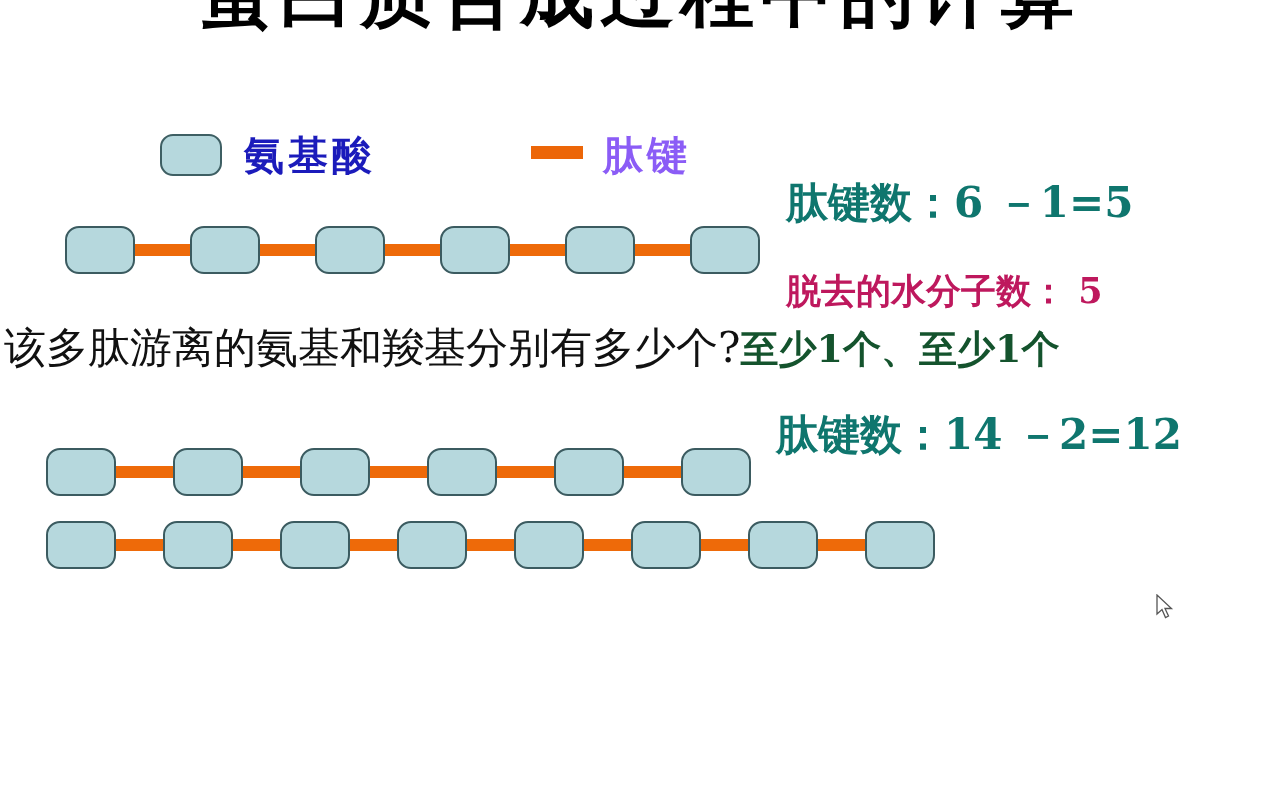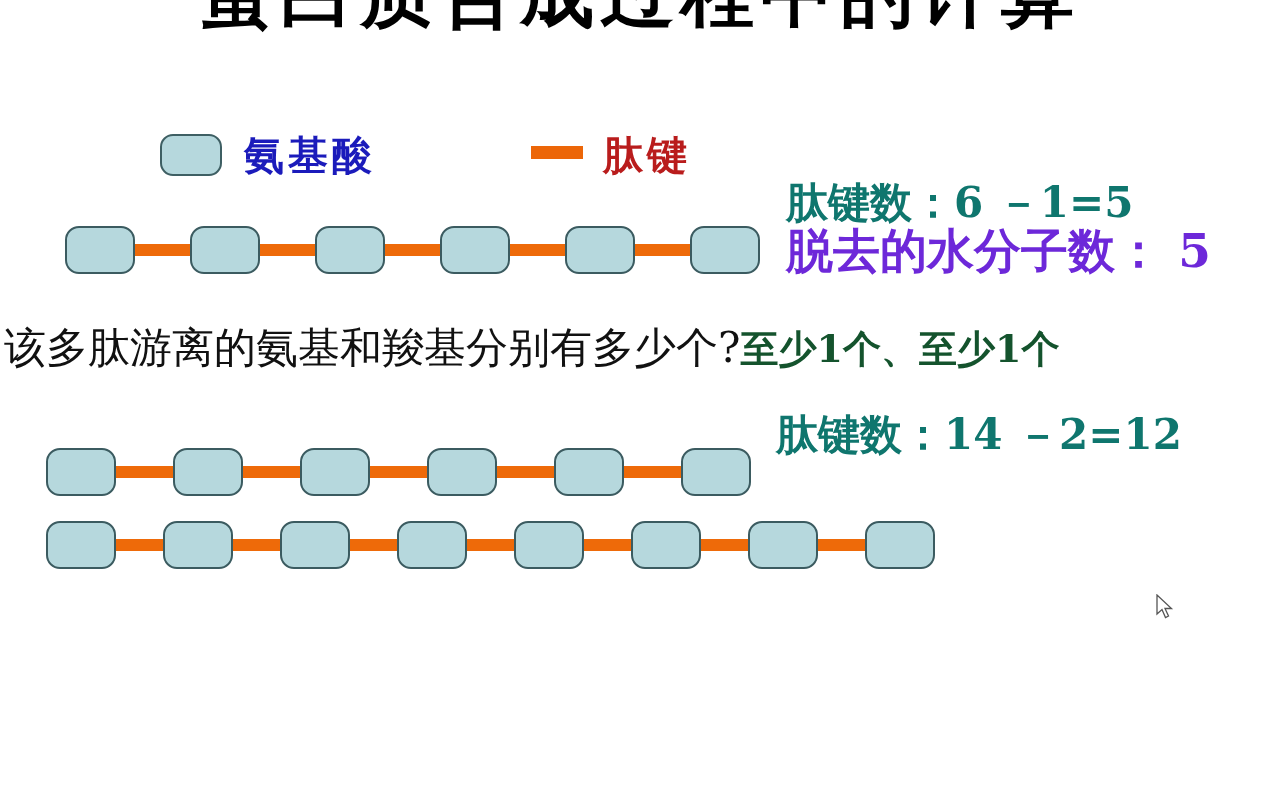--- a/index.html
+++ b/index.html
@@ -91,21 +91,21 @@
   }
   .legend-label-bond {
     position: absolute;
     left: 443px;
     top: 4px;
     font-family: "DejaVu Serif", "Liberation Serif", serif;
     font-weight: bold;
     font-size: 40px;
     line-height: 46px;
     letter-spacing: 4px;
-    color: #b91c1c;
+    color: #8b5cf6;
     white-space: nowrap;
   }
 
   
   .chain {
     position: absolute;
     display: flex;
     flex-direction: row;
     align-items: center;
   }
@@ -143,23 +143,24 @@
   .calc-line-1 {
     font-family: "DejaVu Serif", "Liberation Serif", serif;
     font-weight: bold;
     font-size: 42px;
     line-height: 46px;
     color: #0f766e;
   }
   .calc-line-2 {
     font-family: "DejaVu Serif", "Liberation Serif", serif;
     font-weight: bold;
-    font-size: 47px;
+    font-size: 35px;
     line-height: 50px;
-    color: #6d28d9;
+    color: #be185d;
+    margin-top: 40px;
   }
   #calc-1 { left: 786px; top: 180px; }
   #calc-2 { left: 776px; top: 412px; }
   #calc-2 .calc-line-2 { margin-left: 8px; }
 
   
   .question {
     position: absolute;
     white-space: nowrap;
     font-family: "DejaVu Serif", "Liberation Serif", serif;

